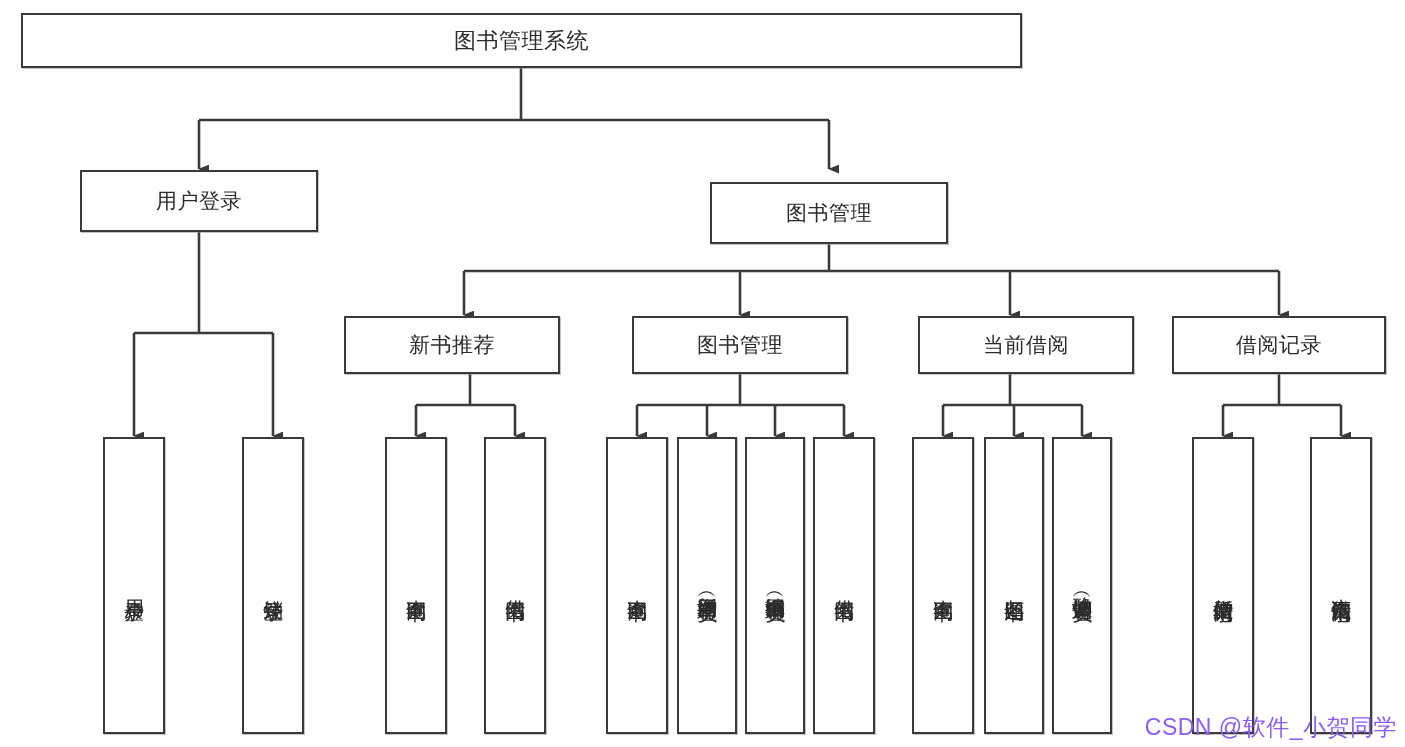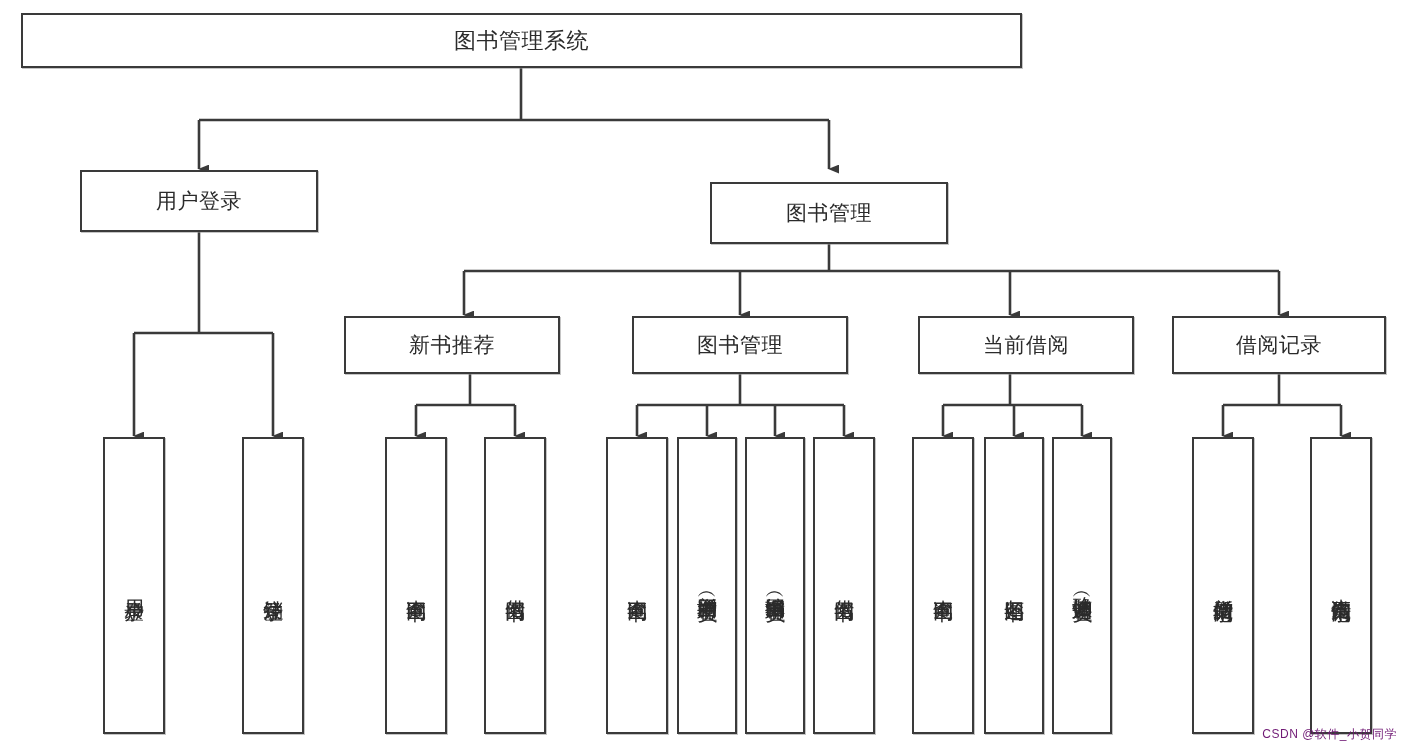--- a/index.html
+++ b/index.html
@@ -49,22 +49,22 @@
     text-orientation: upright;
     font-size: 20px;
     line-height: 1.18;
     letter-spacing: 1px;
   }
   .node-box.root .node-label { font-size: 22px; }
   .watermark {
     position: absolute;
     right: 8px;
     bottom: 4px;
-    font-size: 12px;
-    color: #701a75;
+    font-size: 23px;
+    color: #8b5cf6;
     letter-spacing: 0.5px;
     white-space: nowrap;
     pointer-events: none;
     font-family: "Liberation Sans", "DejaVu Sans", sans-serif;
   }
 </style>
 </head>
 <body>
 
 <div id="diagram-root">

